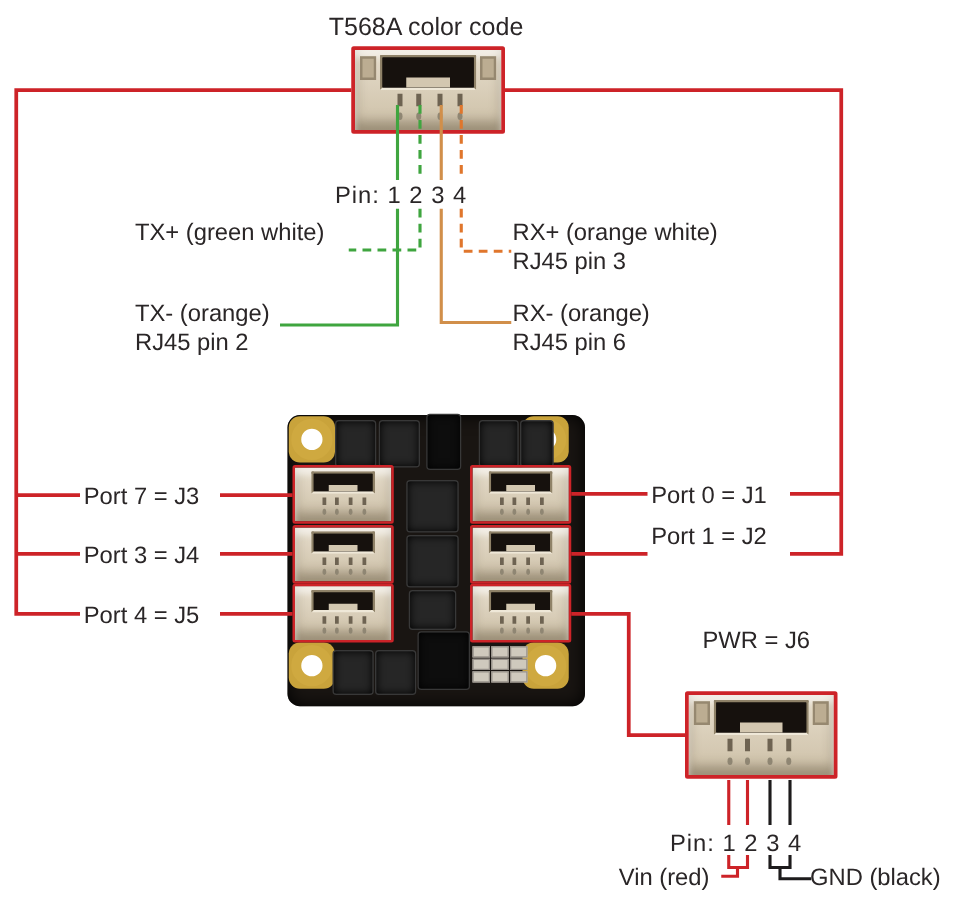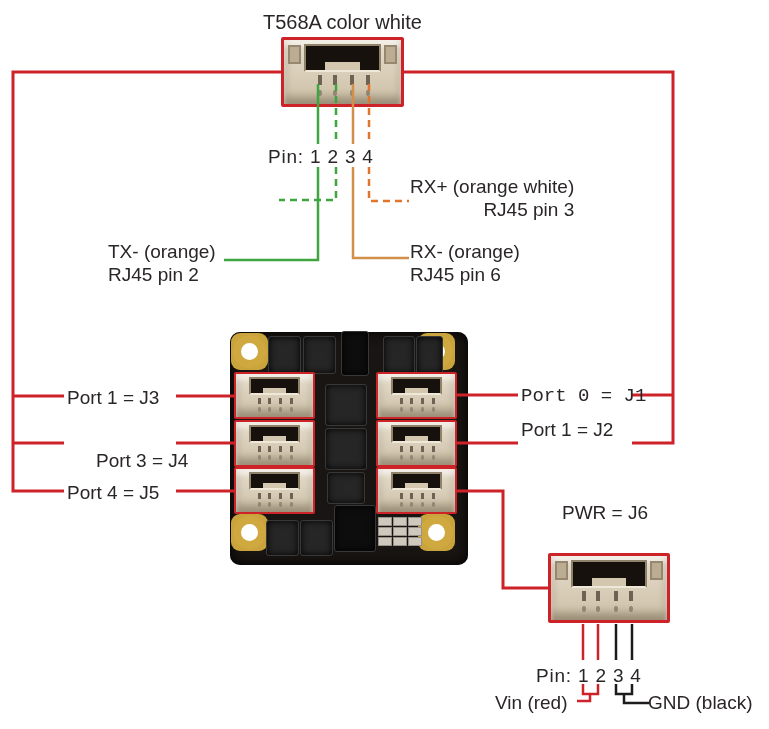--- a/index.html
+++ b/index.html
@@ -50,43 +50,44 @@
   .cap { position:absolute; width:12px; height:7px; background:#cfc9bd;
          border:1px solid #97918a; z-index:2; }
 
   .wires { position:absolute; left:0; top:0; z-index:5; pointer-events:none; }
 </style>
 </head>
 <body>
 
 <div class="stage">
 
-  <div class="lbl" style="left:263px; top:11px; font-size:20px;">T568A color white</div>
+  <div class="lbl" style="left:263px; top:11px; font-size:20px;">T568A color code</div>
 
   <div class="lbl tight" style="left:268px; top:145px;">Pin: 1 2 3 4</div>
 
   <div class="lbl" style="left:108px; top:175px;">
+    <span>TX+ (green white)</span>
   </div>
   <div class="lbl" style="left:108px; top:240px;">
     <span>TX- (orange)</span>
     <span class="l2">RJ45 pin 2</span>
   </div>
-  <div class="lbl" style="left:410px; top:175px;text-align:right;">
+  <div class="lbl" style="left:410px; top:175px;">
     <span>RX+ (orange white)</span>
     <span class="l2">RJ45 pin 3</span>
   </div>
   <div class="lbl" style="left:410px; top:240px;">
     <span>RX- (orange)</span>
     <span class="l2">RJ45 pin 6</span>
   </div>
 
-  <div class="lbl" style="left:67px; top:386px;">Port 1 = J3</div>
-  <div class="lbl" style="left:67px; top:449px;margin-left:29px;">Port 3 = J4</div>
+  <div class="lbl" style="left:67px; top:386px;">Port 7 = J3</div>
+  <div class="lbl" style="left:67px; top:433px;">Port 3 = J4</div>
   <div class="lbl" style="left:67px; top:481px;">Port 4 = J5</div>
-  <div class="lbl" style="left:521px; top:385px;font-family:Liberation Mono, monospace;">Port 0 = J1</div>
+  <div class="lbl" style="left:521px; top:385px;">Port 0 = J1</div>
   <div class="lbl" style="left:521px; top:418px;">Port 1 = J2</div>
 
   <div class="lbl" style="left:562px; top:501px;">PWR = J6</div>
   <div class="lbl tight" style="left:536px; top:664px;">Pin: 1 2 3 4</div>
   <div class="lbl" style="left:495px; top:691px;">Vin (red)</div>
   <div class="lbl" style="left:648px; top:691px;text-align:center;">GND (black)</div>
 
   <div class="jst" style="left:281px; top:37px; width:123px; height:70px;">
     <div class="slot">
       <div class="tab"></div>

